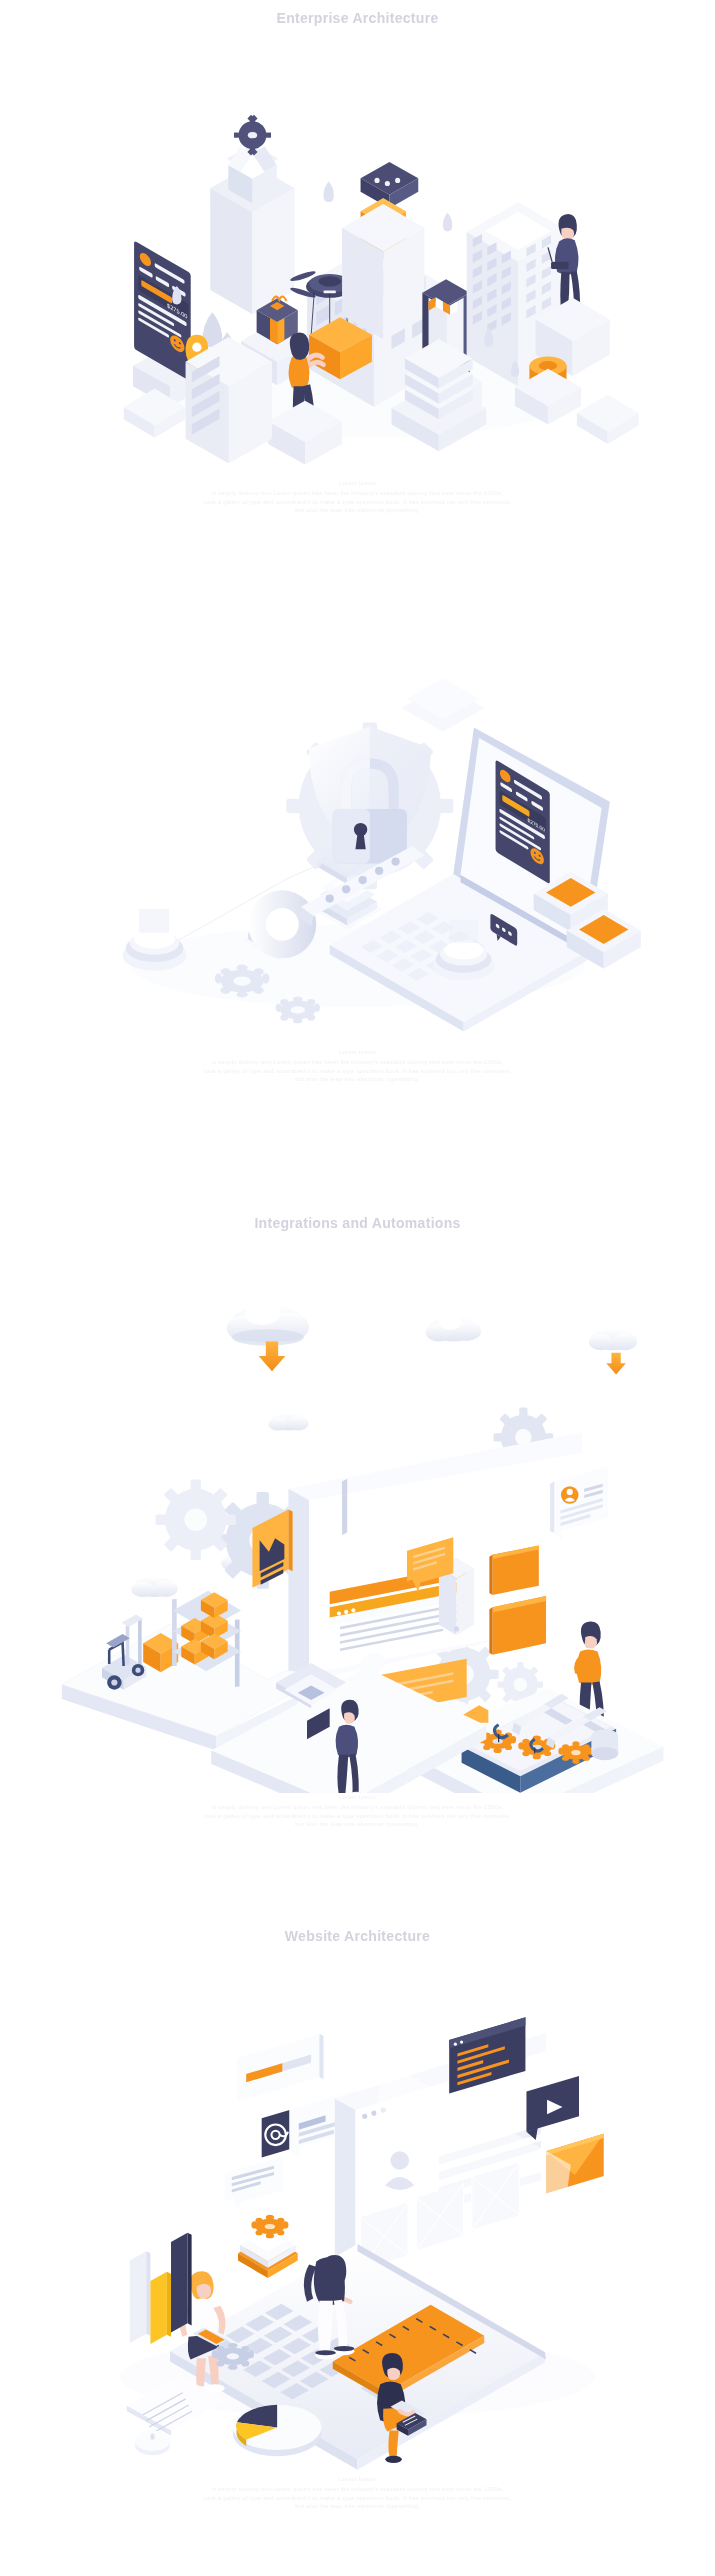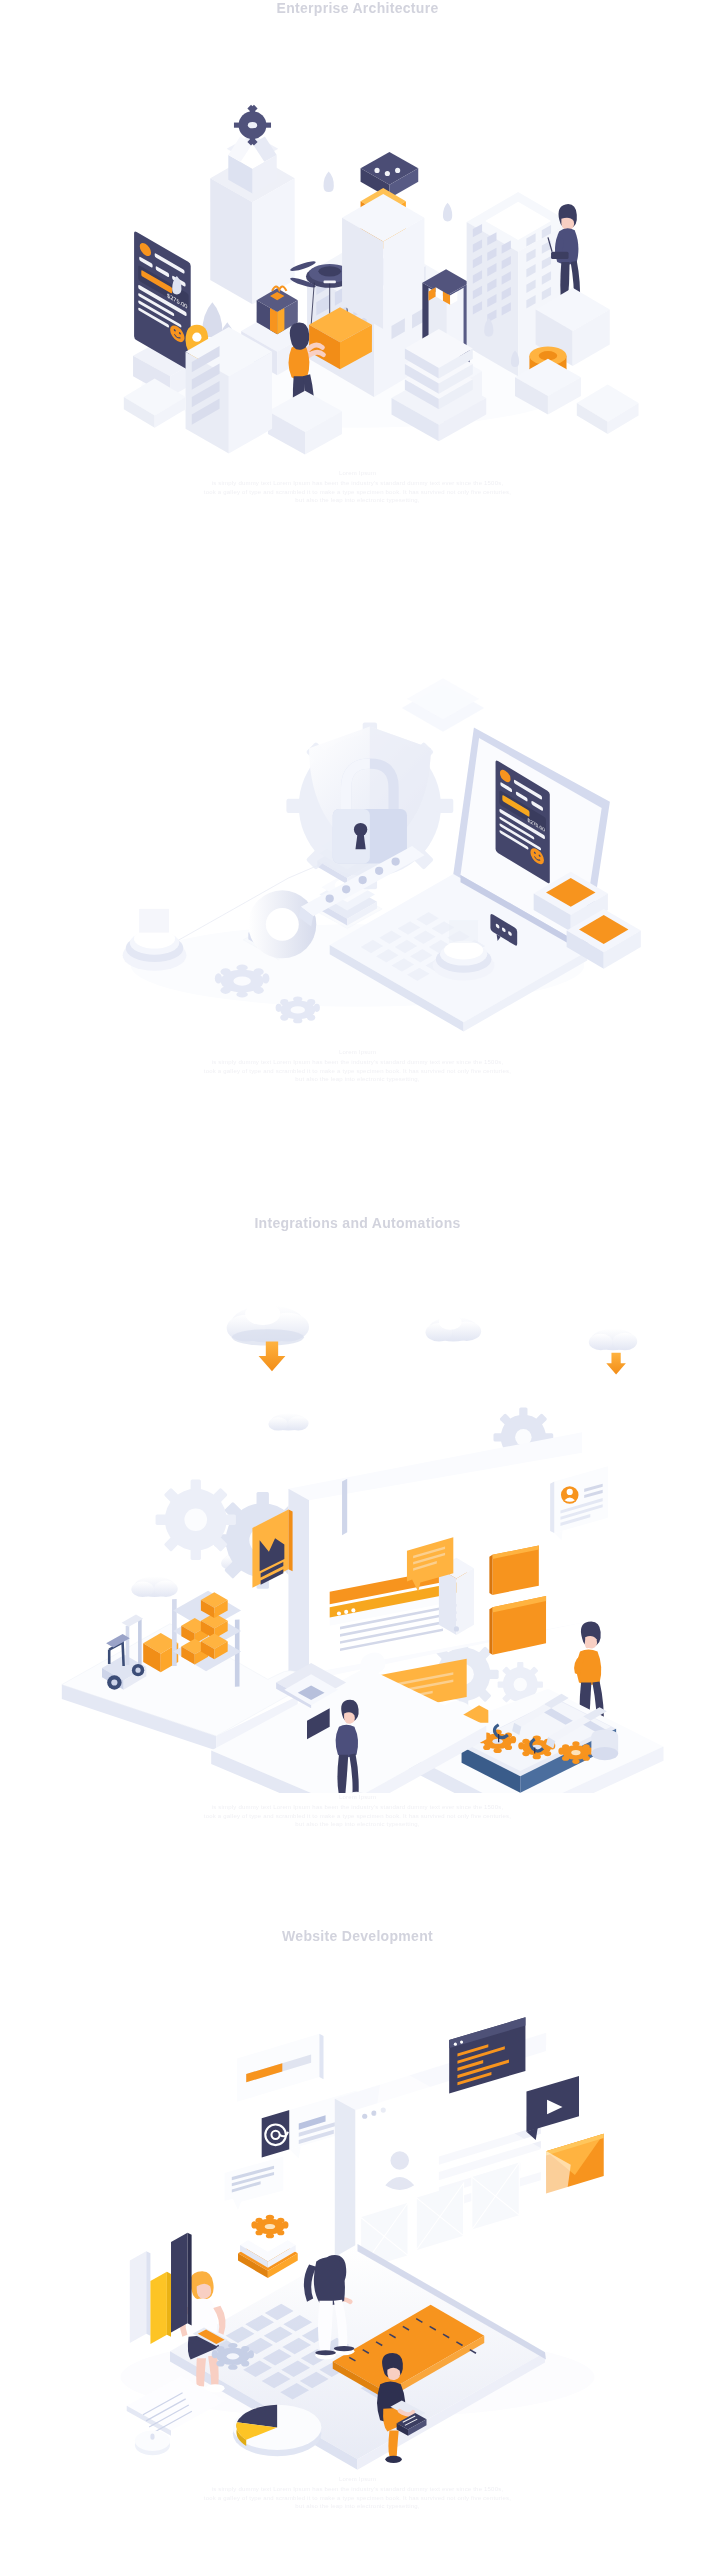--- a/index.html
+++ b/index.html
@@ -11,21 +11,21 @@
   body { width:715px; height:2576px; overflow:hidden; position:relative; }
 
   .section { position:relative; width:715px; }
 
   .sec-title {
     text-align:center;
     font-size:14px;
     font-weight:700;
     letter-spacing:0.3px;
     color:#d2d3dd;
-    padding-top:0;
+    padding-top:10px;
   }
 
   .caption {
     text-align:center;
     color:#f0f0f4;
     font-size:6px;
     line-height:8.8px;
     letter-spacing:0.2px;
     width:515px;
     margin:0 auto;
@@ -997,21 +997,21 @@
 
   <div class="caption">
     <span class="cap-head">Lorem Ipsum</span>
     <span>is simply dummy text Lorem Ipsum has been the industry's standard dummy text ever since the 1500s,</span><br>
     <span>took a galley of type and scrambled it to make a type specimen book. It has survived not only five centuries,</span><br>
     <span>but also the leap into electronic typesetting,</span>
   </div>
 </div>
 
 <div class="section" style="height:672px;">
-  <div class="sec-title" style="padding-top:25px;">Website Development</div>
+  <div class="sec-title" style="padding-top:25px;">Website Architecture</div>
 
   <div class="scene" style="height:531px;">
     <svg viewBox="0 0 1388 1030" xmlns="http://www.w3.org/2000/svg">
       <defs>
         <linearGradient id="lap-g" x1="0" y1="0" x2="0" y2="1">
           <stop offset="0" stop-color="#ffffff"></stop>
             <stop offset="1" stop-color="#e8ebf5"></stop>
         </linearGradient>
       </defs>
 

